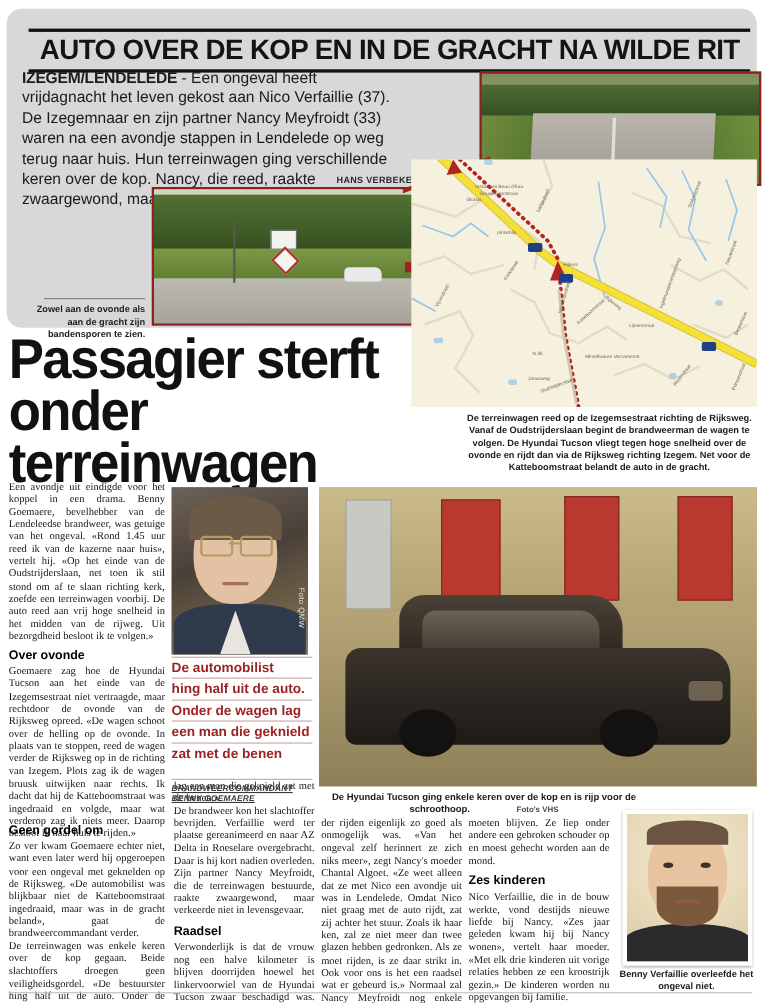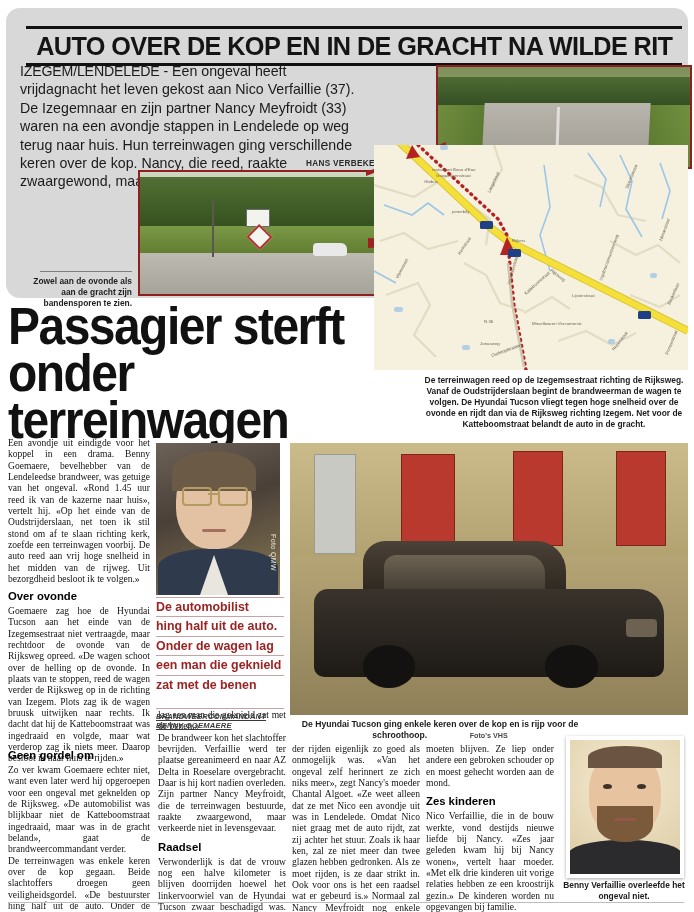--- a/index.html
+++ b/index.html
@@ -27,21 +27,21 @@
     font-weight:bold;font-size:25.5px;letter-spacing:-0.6px;
     color:#141414;white-space:nowrap;
     transform:scaleX(0.99);
   }
 
   .lead{
     position:absolute;left:14px;top:54px;width:342px;
     font-family:"Liberation Sans",sans-serif;
     font-size:14.2px;line-height:18.4px;color:#1b1b1b;
   }
-  .lead b{font-weight:normal;letter-spacing:-0.2px;}
+  .lead b{font-weight:bold;letter-spacing:-0.2px;}
   .byline{
     position:absolute;left:300px;top:151px;
     font-size:8.2px;font-weight:bold;letter-spacing:0.3px;color:#2a2a2a;
   }
 
   
   .photo-road{
     position:absolute;left:430px;top:57px;width:252px;height:100px;
     border:2px solid #8f2020;overflow:hidden;
     background:#6c7a52;

